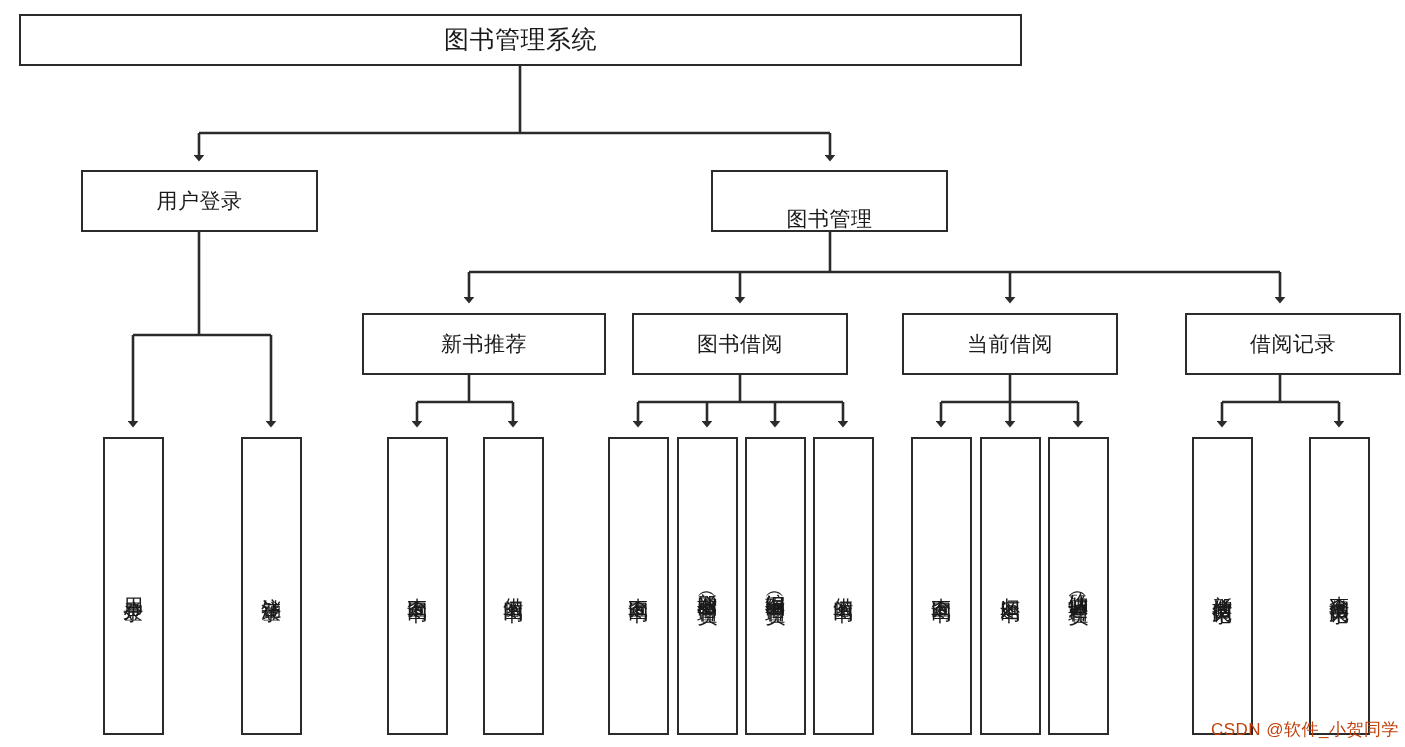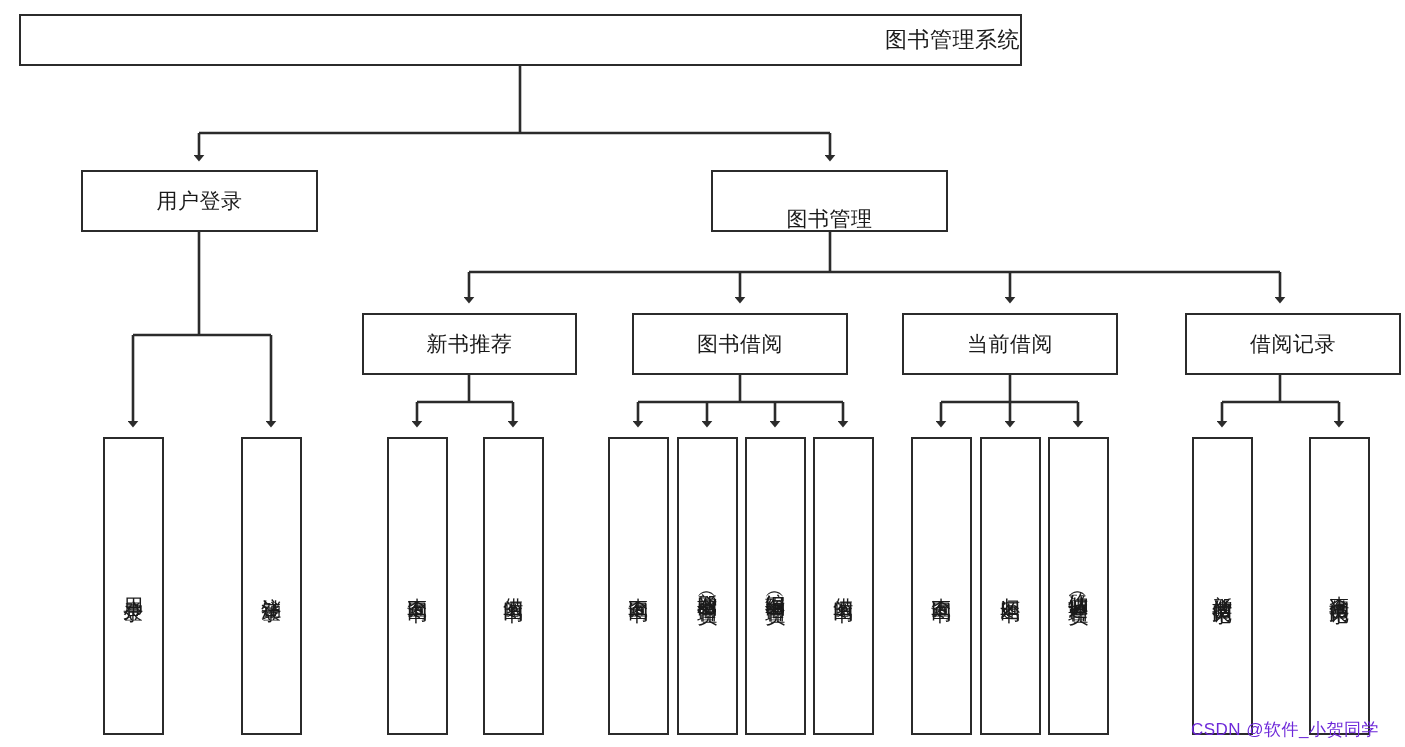--- a/index.html
+++ b/index.html
@@ -35,42 +35,41 @@
     align-items: center;
     justify-content: center;
     color: #1a1a1a;
     letter-spacing: 0.5px;
   }
   .node.h {
     font-size: 21px;
     line-height: 1.1;
   }
   .node.root {
-    font-size: 22px;
-    justify-content: flex-end;
+    font-size: 25px;
   }
   .node.v {
     writing-mode: vertical-rl;
     text-orientation: upright;
     font-size: 20px;
     line-height: 1.42;
     letter-spacing: 2px;
     padding: 6px 0;
     white-space: nowrap;
   }
   .node.v .vtext {
     writing-mode: vertical-rl;
     text-orientation: upright;
   }
   .watermark {
     position: absolute;
-    right: 26px;
+    right: 6px;
     bottom: 6px;
     font-size: 17px;
-    color: #6d28d9;
+    color: #c2410c;
     letter-spacing: 0.5px;
     white-space: nowrap;
   }
 </style>
 </head>
 <body>
 
 <div id="canvas">
 
   <svg id="wires" viewBox="0 0 1405 747">
@@ -128,21 +127,21 @@
   </div>
 
   <div class="node h" style="left:81px; top:170px; width:237px; height:62px;">
     <span>用户登录</span>
   </div>
 
   <div class="node h" style="left:711px; top:170px; width:237px; height:62px;align-items:flex-end;">
     <span>图书管理</span>
   </div>
 
-  <div class="node h" style="left:362px; top:313px; width:215px; height:62px;">
+  <div class="node h" style="left:362px; top:313px; width:244px; height:62px;">
     <span>新书推荐</span>
   </div>
 
   <div class="node h" style="left:632px; top:313px; width:216px; height:62px;">
     <span>图书借阅</span>
   </div>
 
   <div class="node h" style="left:902px; top:313px; width:216px; height:62px;">
     <span>当前借阅</span>
   </div>

